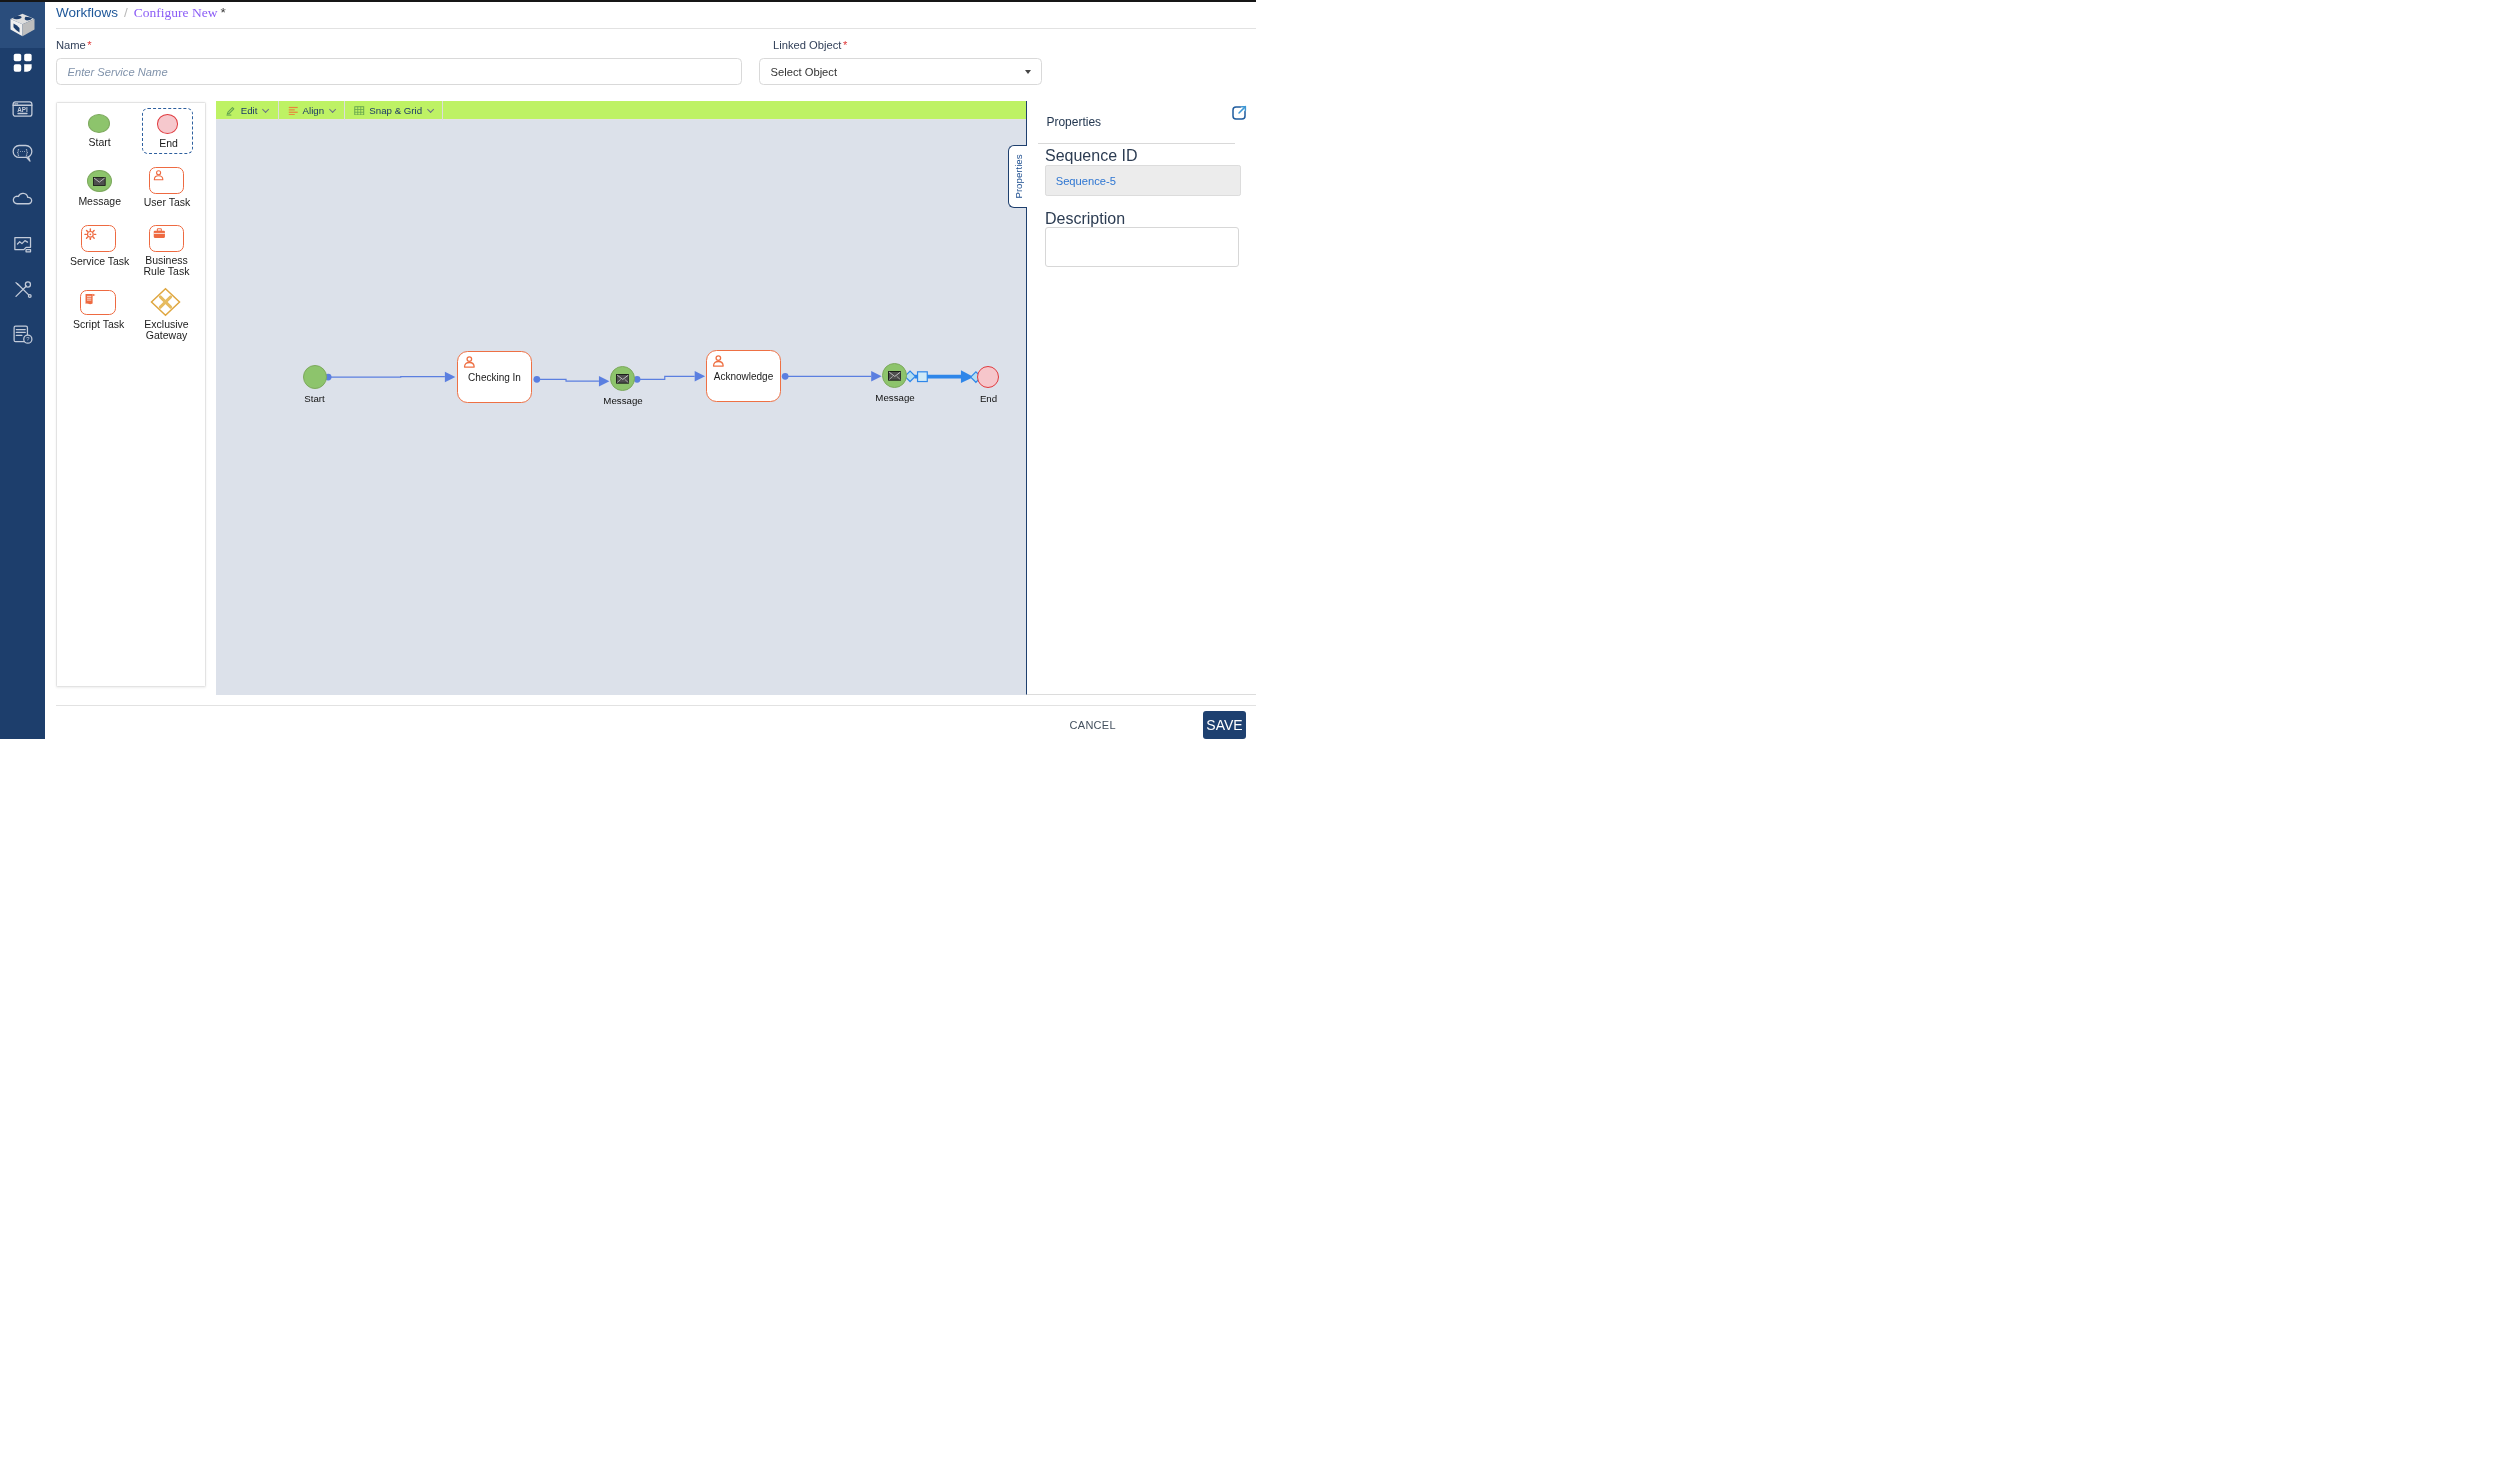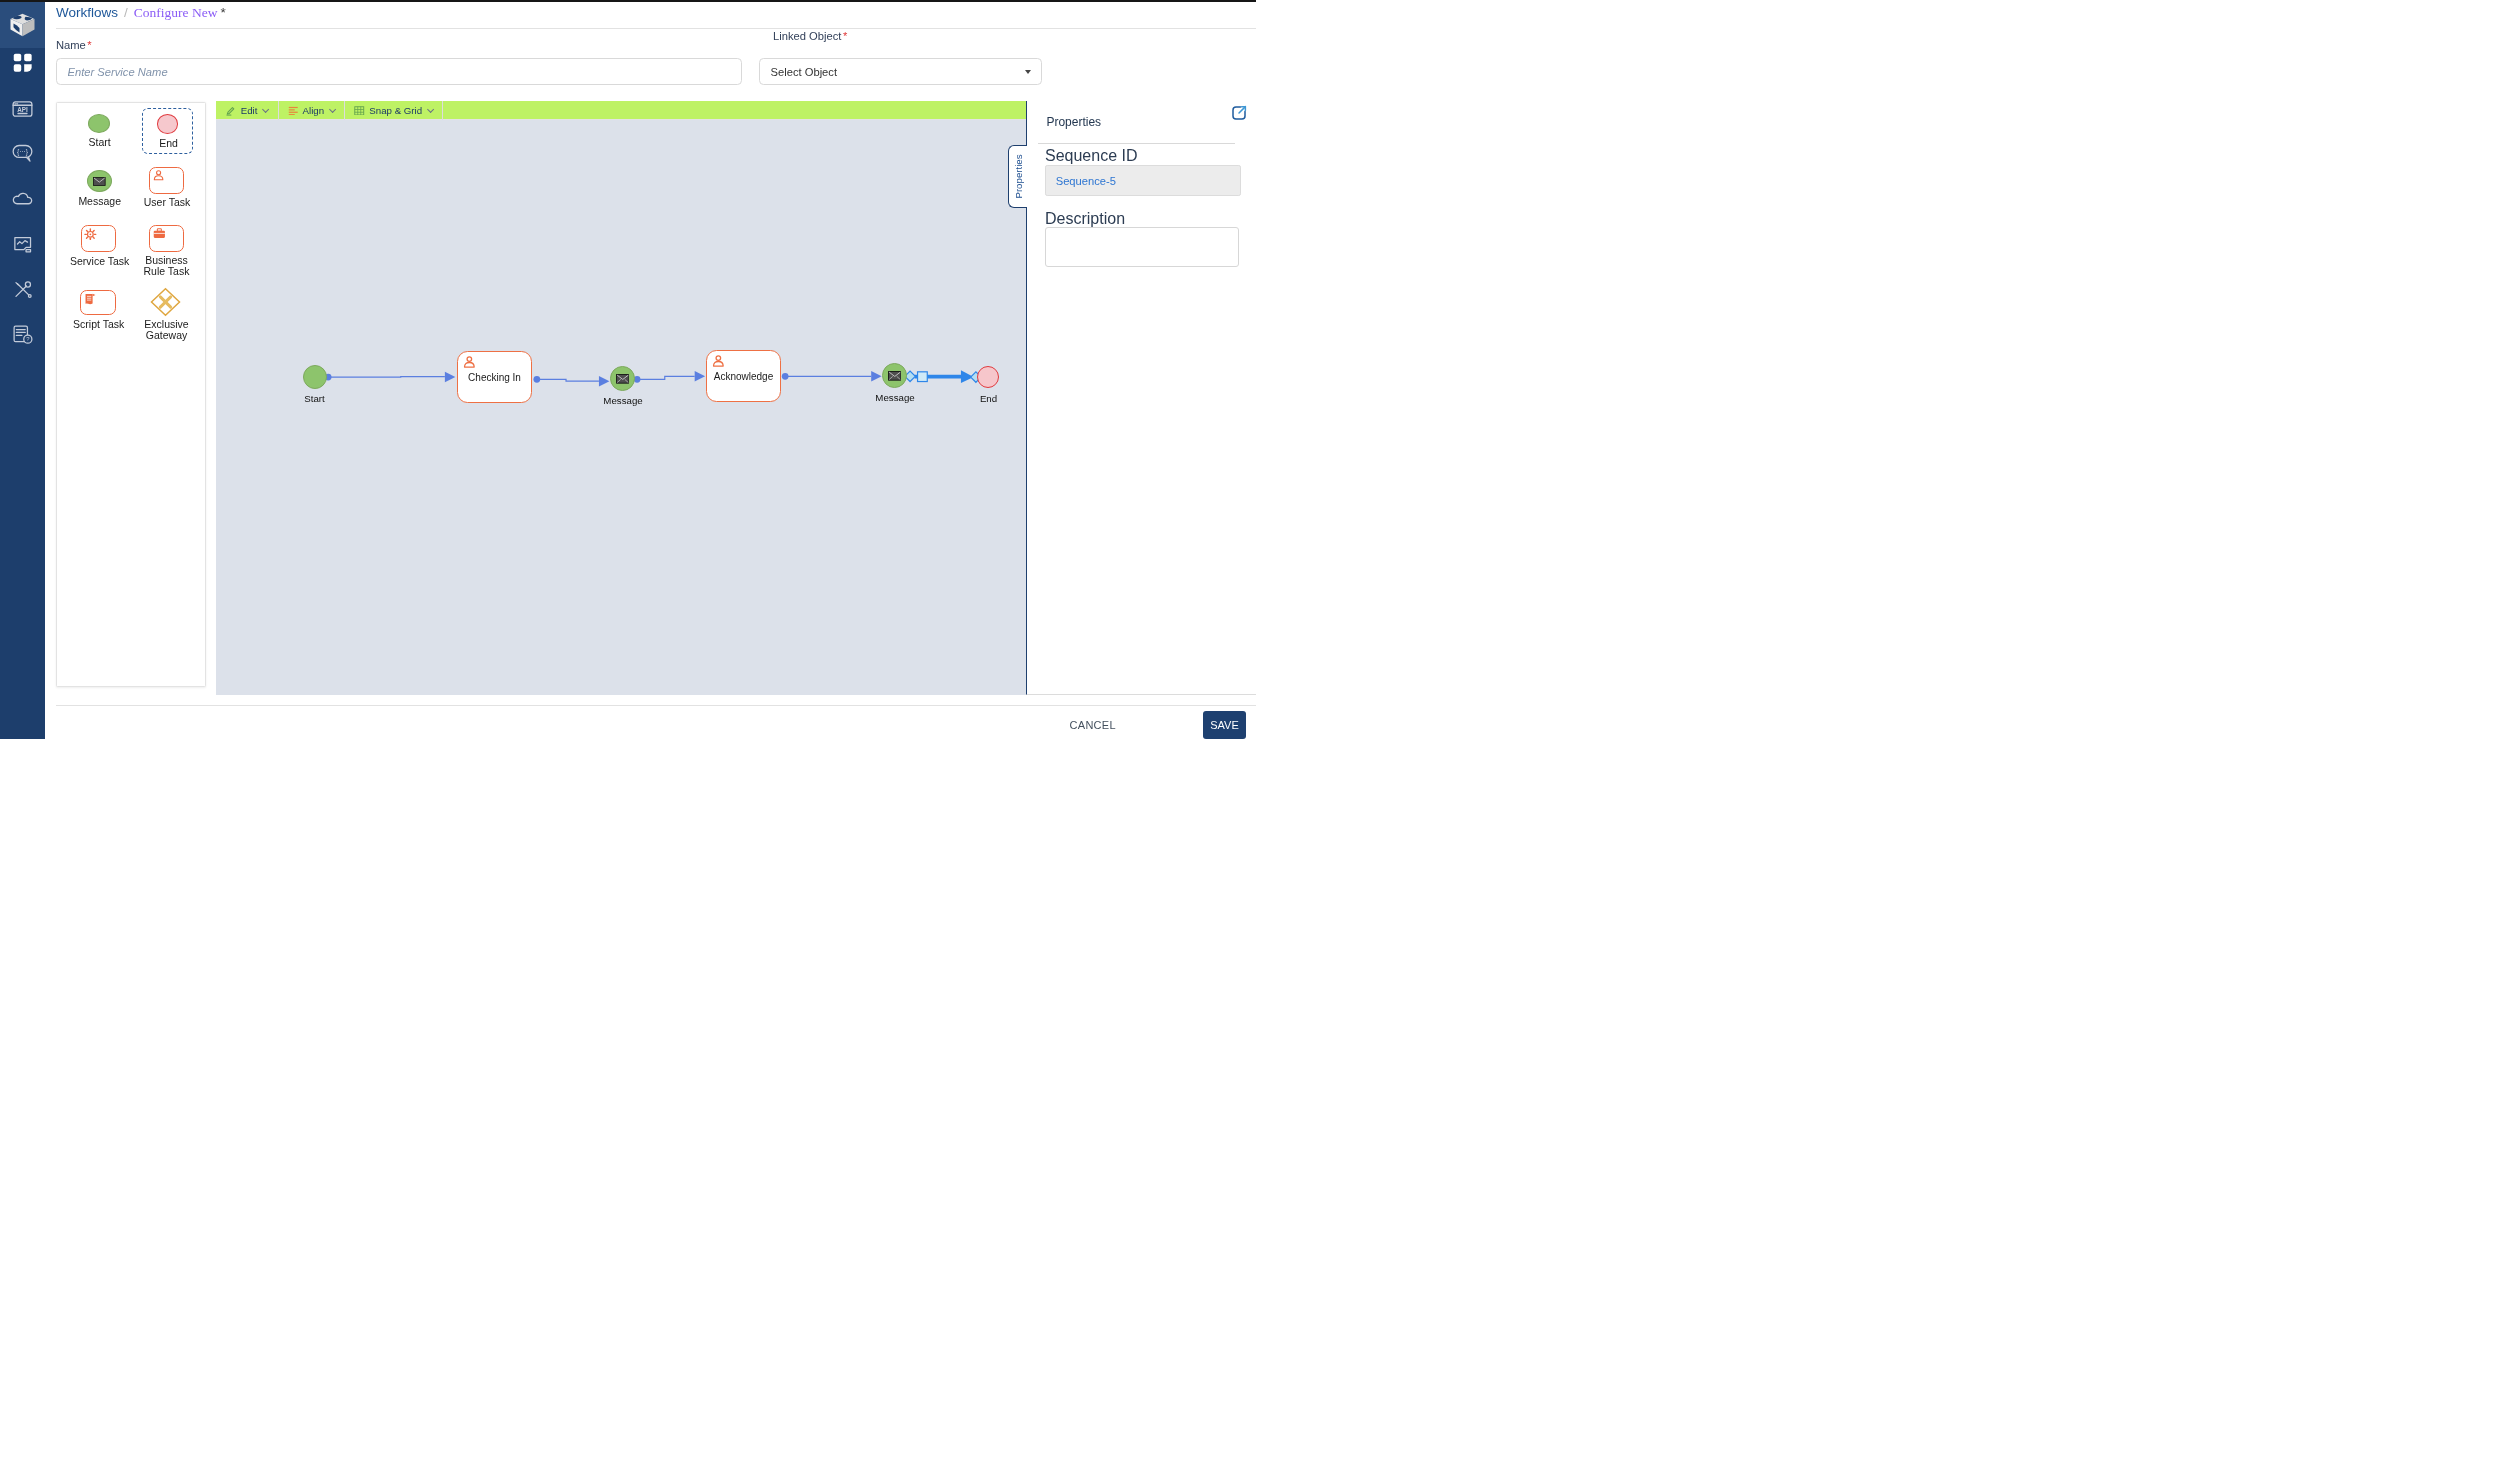--- a/index.html
+++ b/index.html
@@ -31,21 +31,21 @@
 
   
   .field-label { font-size:11.2px; color:#33415a; }
   .req { color:#e03b3b; margin-left:1.5px; }
   .name-label { left:56px; top:39px; }
   .name-input { left:56px; top:58px; width:686px; height:27px; background:#fff;
                 border:0.7px solid #d9d9d9; border-radius:4.5px; padding:0 10.5px;
                 font-size:11.2px; font-style:italic; color:#33415a; outline:none;
                 font-family:"Liberation Sans", sans-serif; }
   .name-input::placeholder { color:#8193ab; font-style:italic; }
-  .lo-label { left:757px; top:30px;padding-left:16px; }
+  .lo-label { left:757px; top:39px;padding-left:16px; }
   .lo-select { left:759px; top:58px; width:283px; height:27px; background:#fff;
                border:0.7px solid #d9d9d9; border-radius:4.5px; display:flex; align-items:center;
                padding:0 10.5px; font-size:11.2px; color:#333; cursor:pointer; }
   .lo-caret { margin-left:auto; width:0; height:0; border-left:3.7px solid transparent;
               border-right:3.7px solid transparent; border-top:4.5px solid #454545; }
 
   
   .palette { left:56px; top:102px; width:150px; height:585px; background:#fff;
              border:0.7px solid #e3e3e3; border-radius:1.5px; box-shadow:0 0.7px 2.2px rgba(0,0,0,.07); }
   .p-label { position:absolute; text-align:center; font-size:10.5px; color:#1c1c1c; line-height:1.08; }
@@ -91,21 +91,21 @@
   .props-tab { position:absolute; left:-18.7px; top:44px; width:18.7px; height:63px; background:#fff;
                border:1.5px solid #1e3f6e; border-right:none; border-radius:6px 0 0 6px;
                display:flex; align-items:center; justify-content:center; cursor:pointer; }
   .props-tab span { transform:rotate(-90deg); white-space:nowrap; font-size:9.7px; color:#1d4e8f; }
 
   
   .footer-divider { left:56px; top:705px; width:1200px; height:0.7px; background:#e2e2e2; }
   .cancel-btn { left:1062px; top:714px; height:21px; display:flex; align-items:center;
                 font-size:11px; color:#44505e; letter-spacing:0.3px; cursor:pointer; padding:0 7.5px; }
   .save-btn { left:1203px; top:711px; width:43px; height:28px; background:#1e4070; border:none;
-              border-radius:3px; color:#fff; font-size:11px; cursor:pointer;
+              border-radius:3px; color:#fff; font-size:14px; cursor:pointer;
               font-family:"Liberation Sans", sans-serif; }
 </style>
 </head>
 <body>
 
 <div id="app">
 
   <aside class="abs sidebar">
     <div class="logo-block">
       <svg width="27" height="24" viewBox="0 0 36 32">

